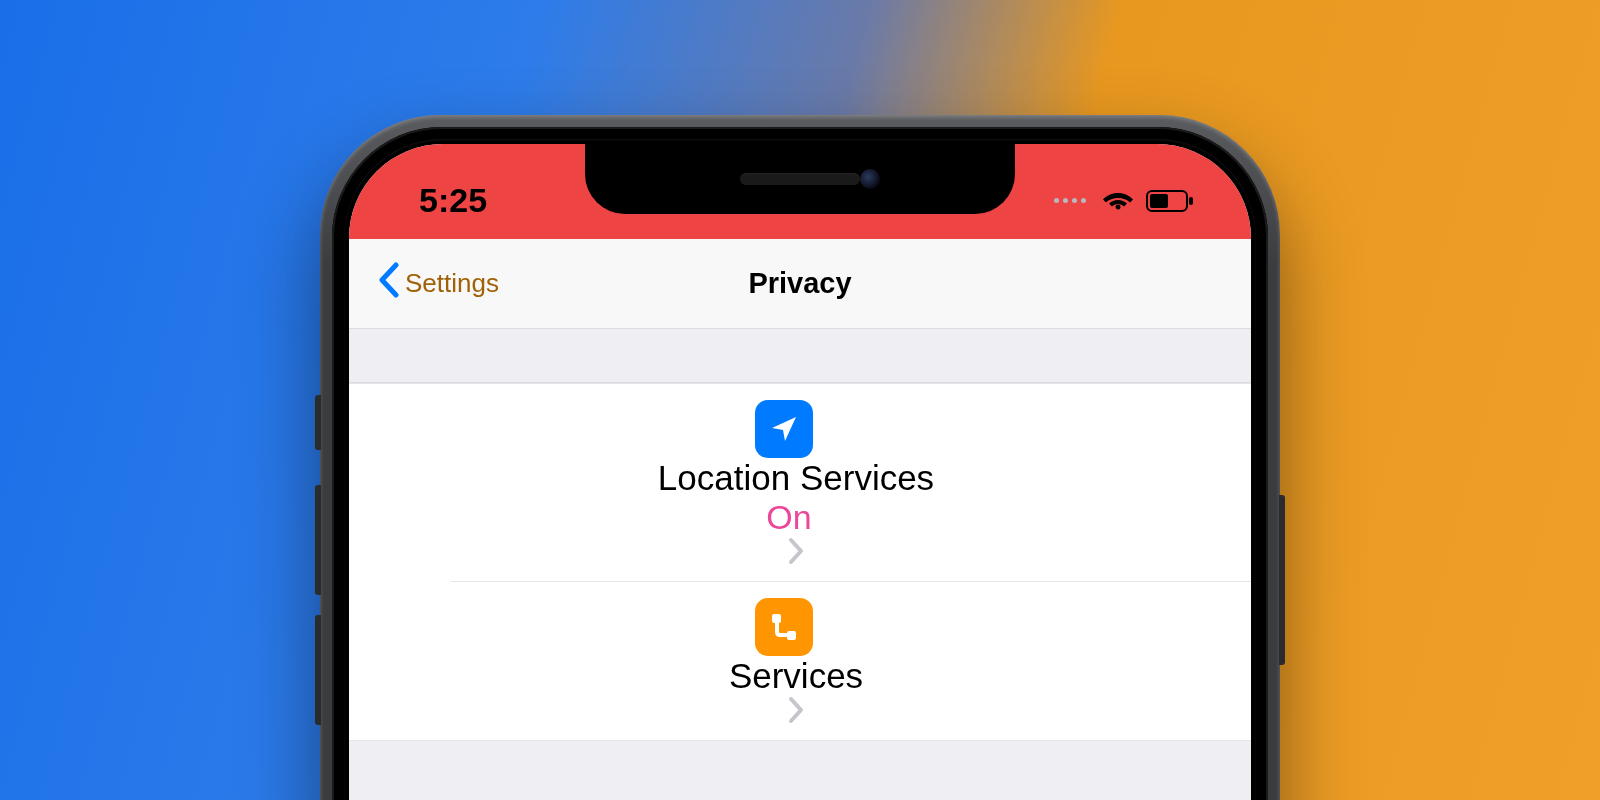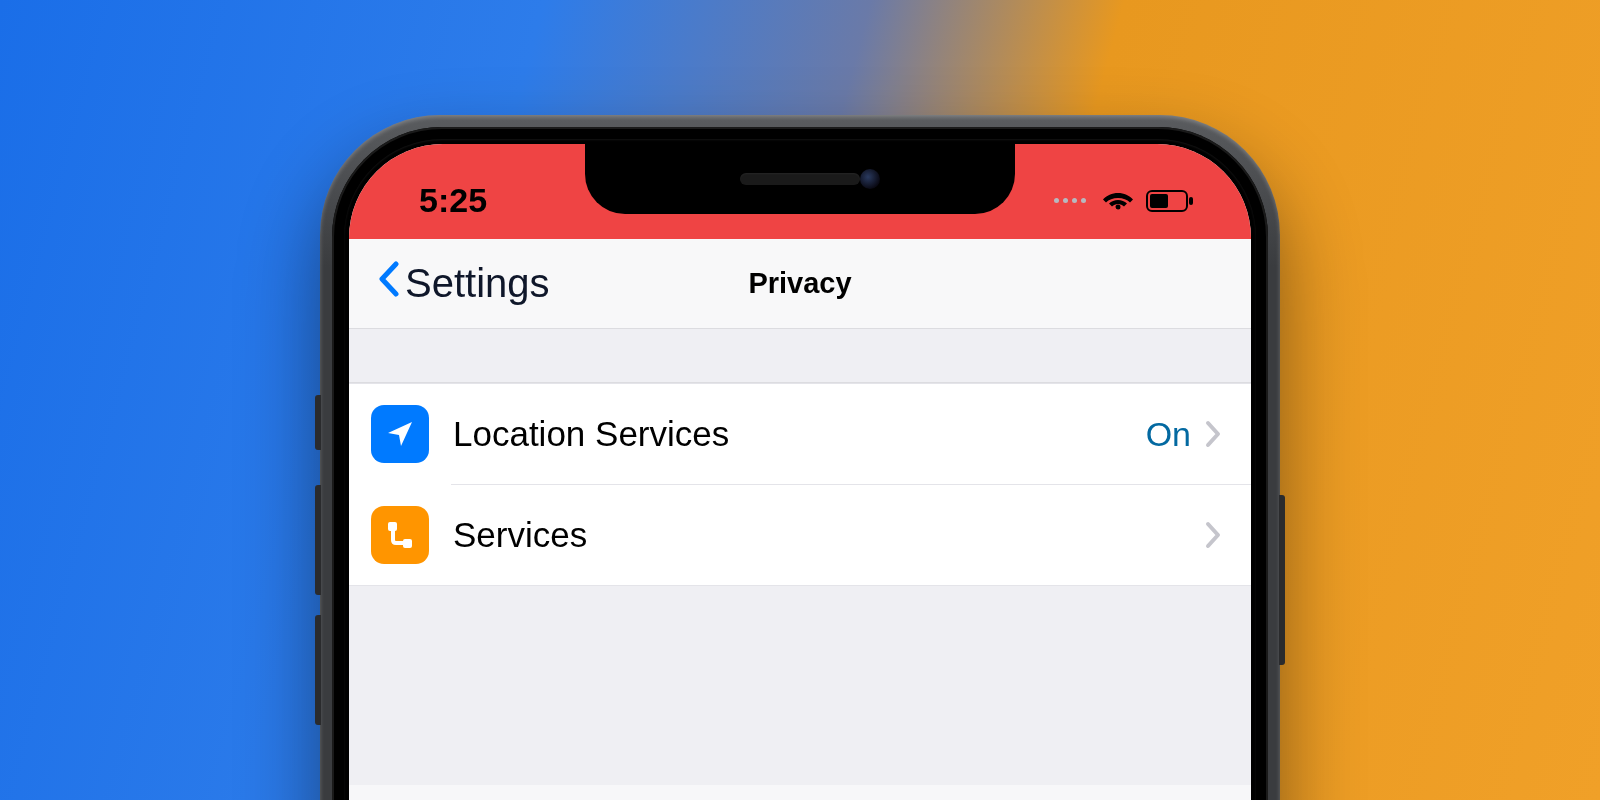--- a/index.html
+++ b/index.html
@@ -115,22 +115,23 @@
       height: 90px;
       background: #f8f8f9;
       display: flex;
       align-items: center;
       padding: 0 28px;
       border-bottom: 1px solid #dcdce0;
       position: relative;
     }
     .back-btn {
       display: flex;
-      color: #0f172a;
-      font-size: 40px;
+      align-items: center;
+      color: #a16207;
+      font-size: 26px;
       font-weight: 400;
       cursor: pointer;
     }
     .chevron-back { margin-right: 4px; }
     .nav-title {
       position: absolute;
       left: 50%;
       transform: translateX(-50%);
       font-size: 29px;
       font-weight: 600;
@@ -147,20 +148,21 @@
     .list {
       background: #fff;
       border-top: 1px solid #e4e4e9;
     }
     .row {
       display: flex;
       align-items: center;
       padding: 16px 30px 16px 22px;
       cursor: pointer;
       min-height: 100px;
+      flex-direction: column;
     }
     .inner-row-border {
       margin-left: 102px;
       height: 1px;
       background: #e4e4e9;
     }
     .app-icon {
       width: 58px;
       height: 58px;
       border-radius: 13px;
@@ -173,21 +175,21 @@
     .icon-blue { background: #007aff; }
     .icon-orange { background: #ff9500; }
     .row-label {
       flex: 1;
       font-size: 35px;
       color: #000;
       font-weight: 400;
     }
     .row-value {
       font-size: 34px;
-      color: #0369a1;
+      color: #ec4899;
       margin-right: 14px;
     }
     .chevron { width: 16px; height: 28px; }
     .side-btn-left {
       position: absolute;
       left: -5px;
       width: 6px;
       background: #2a2b2d;
       border-radius: 3px 0 0 3px;
     }

